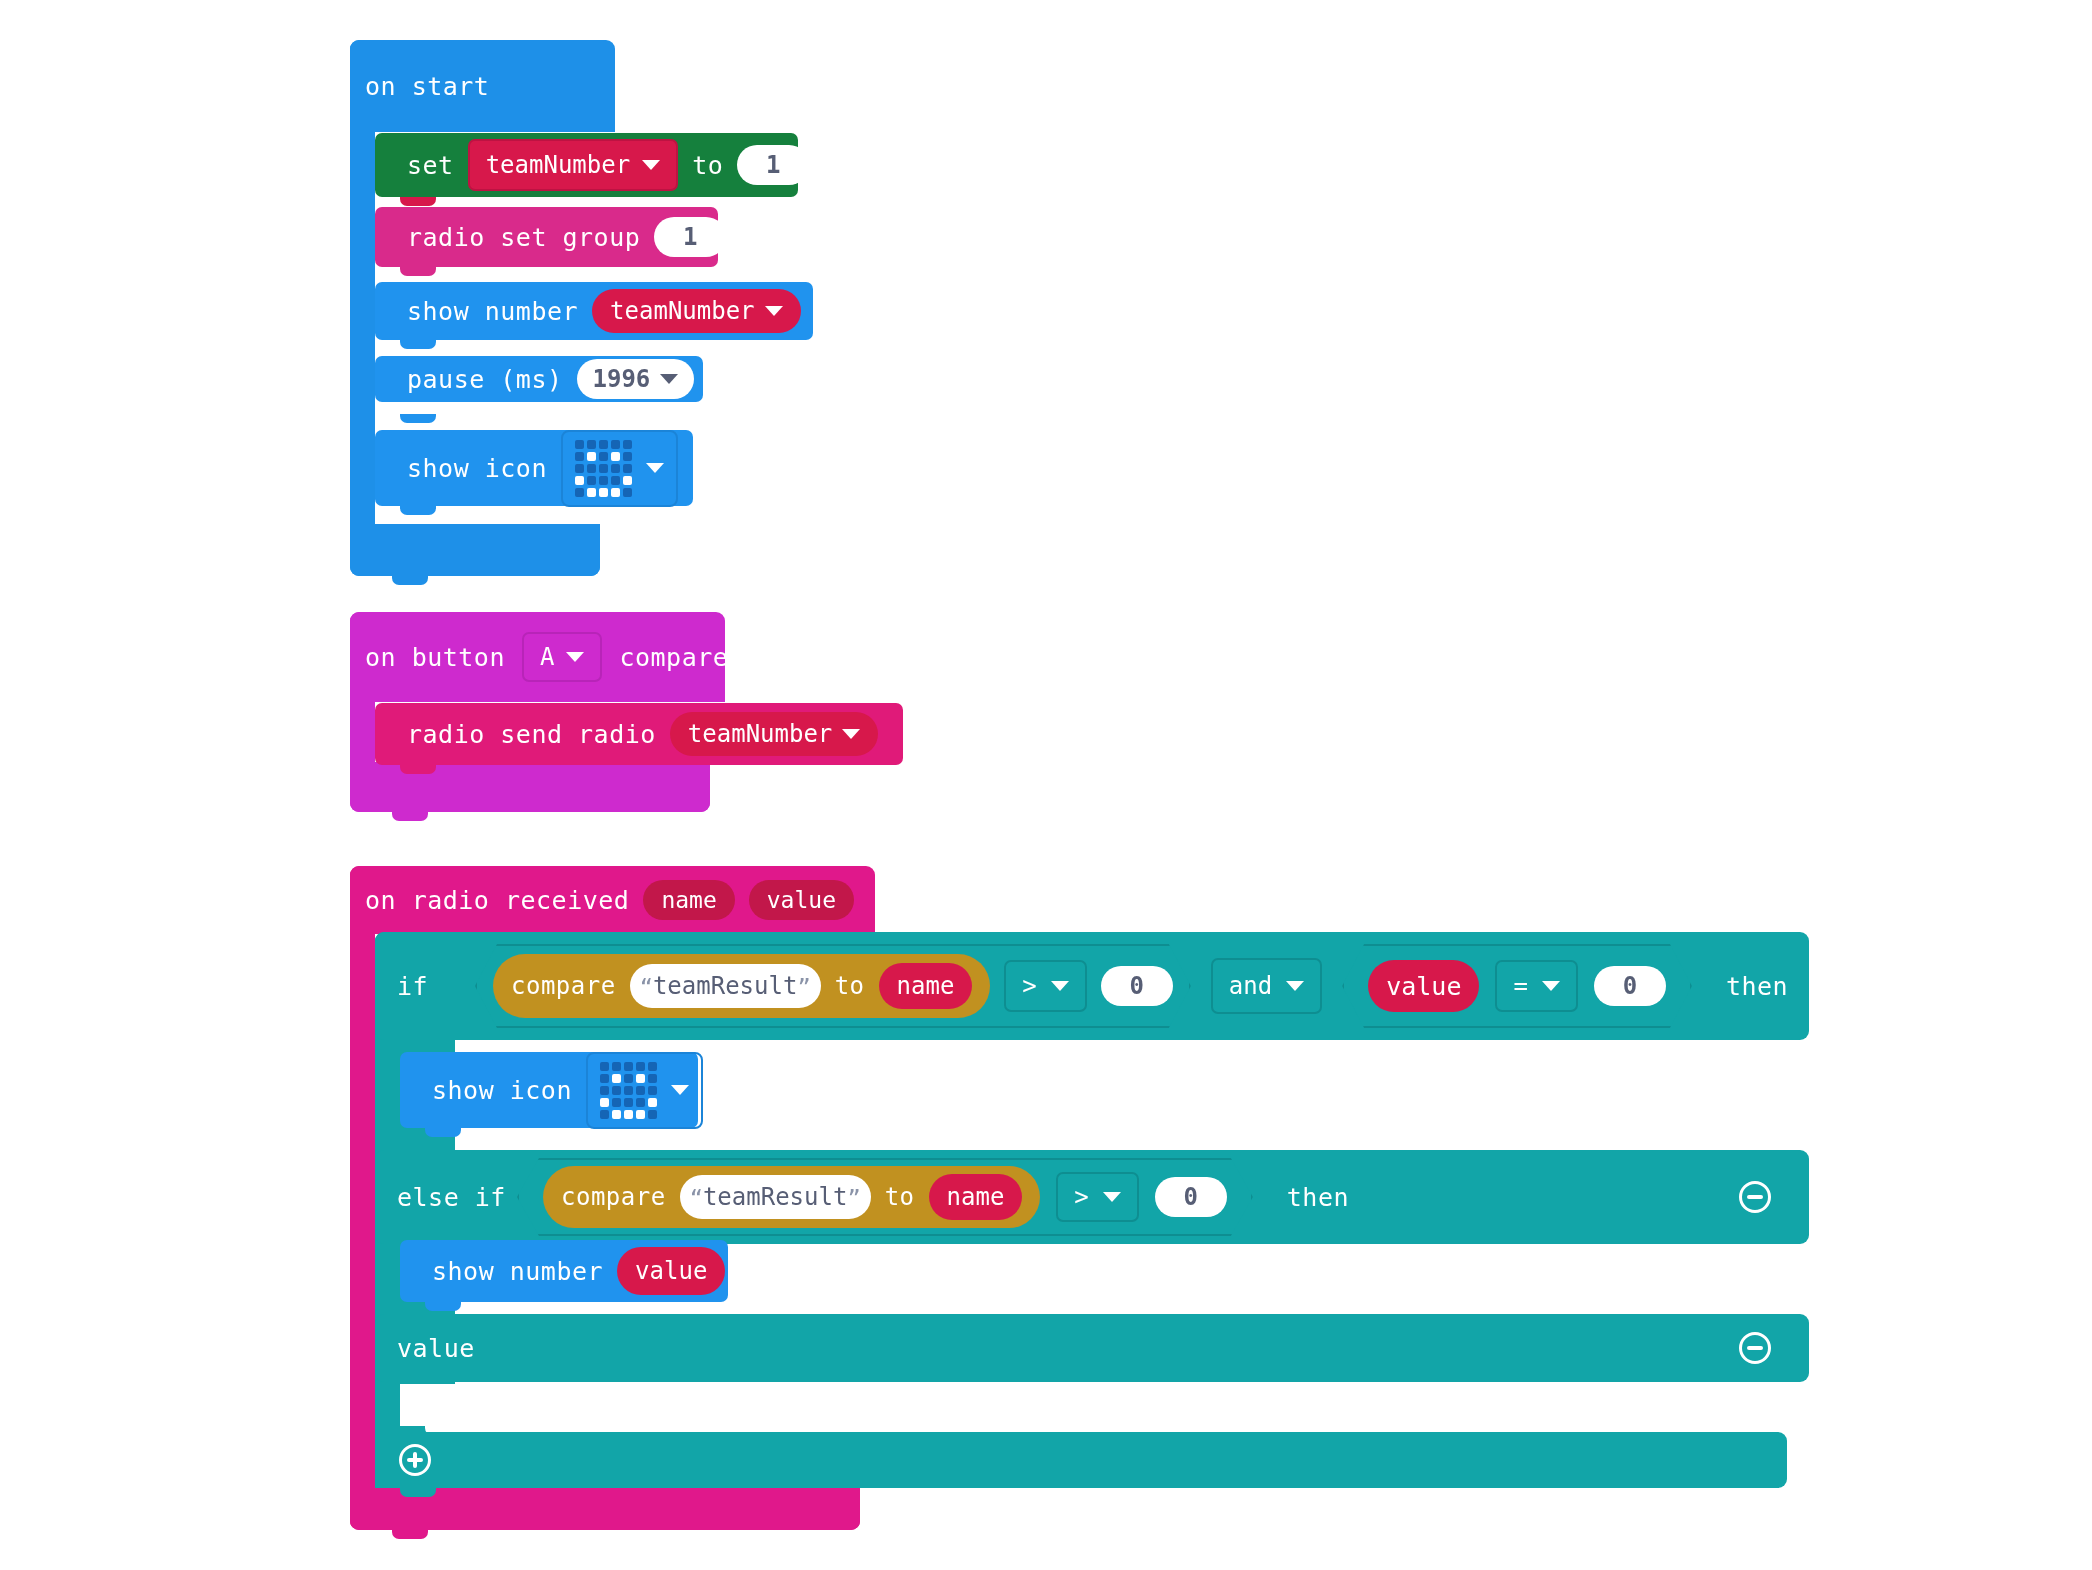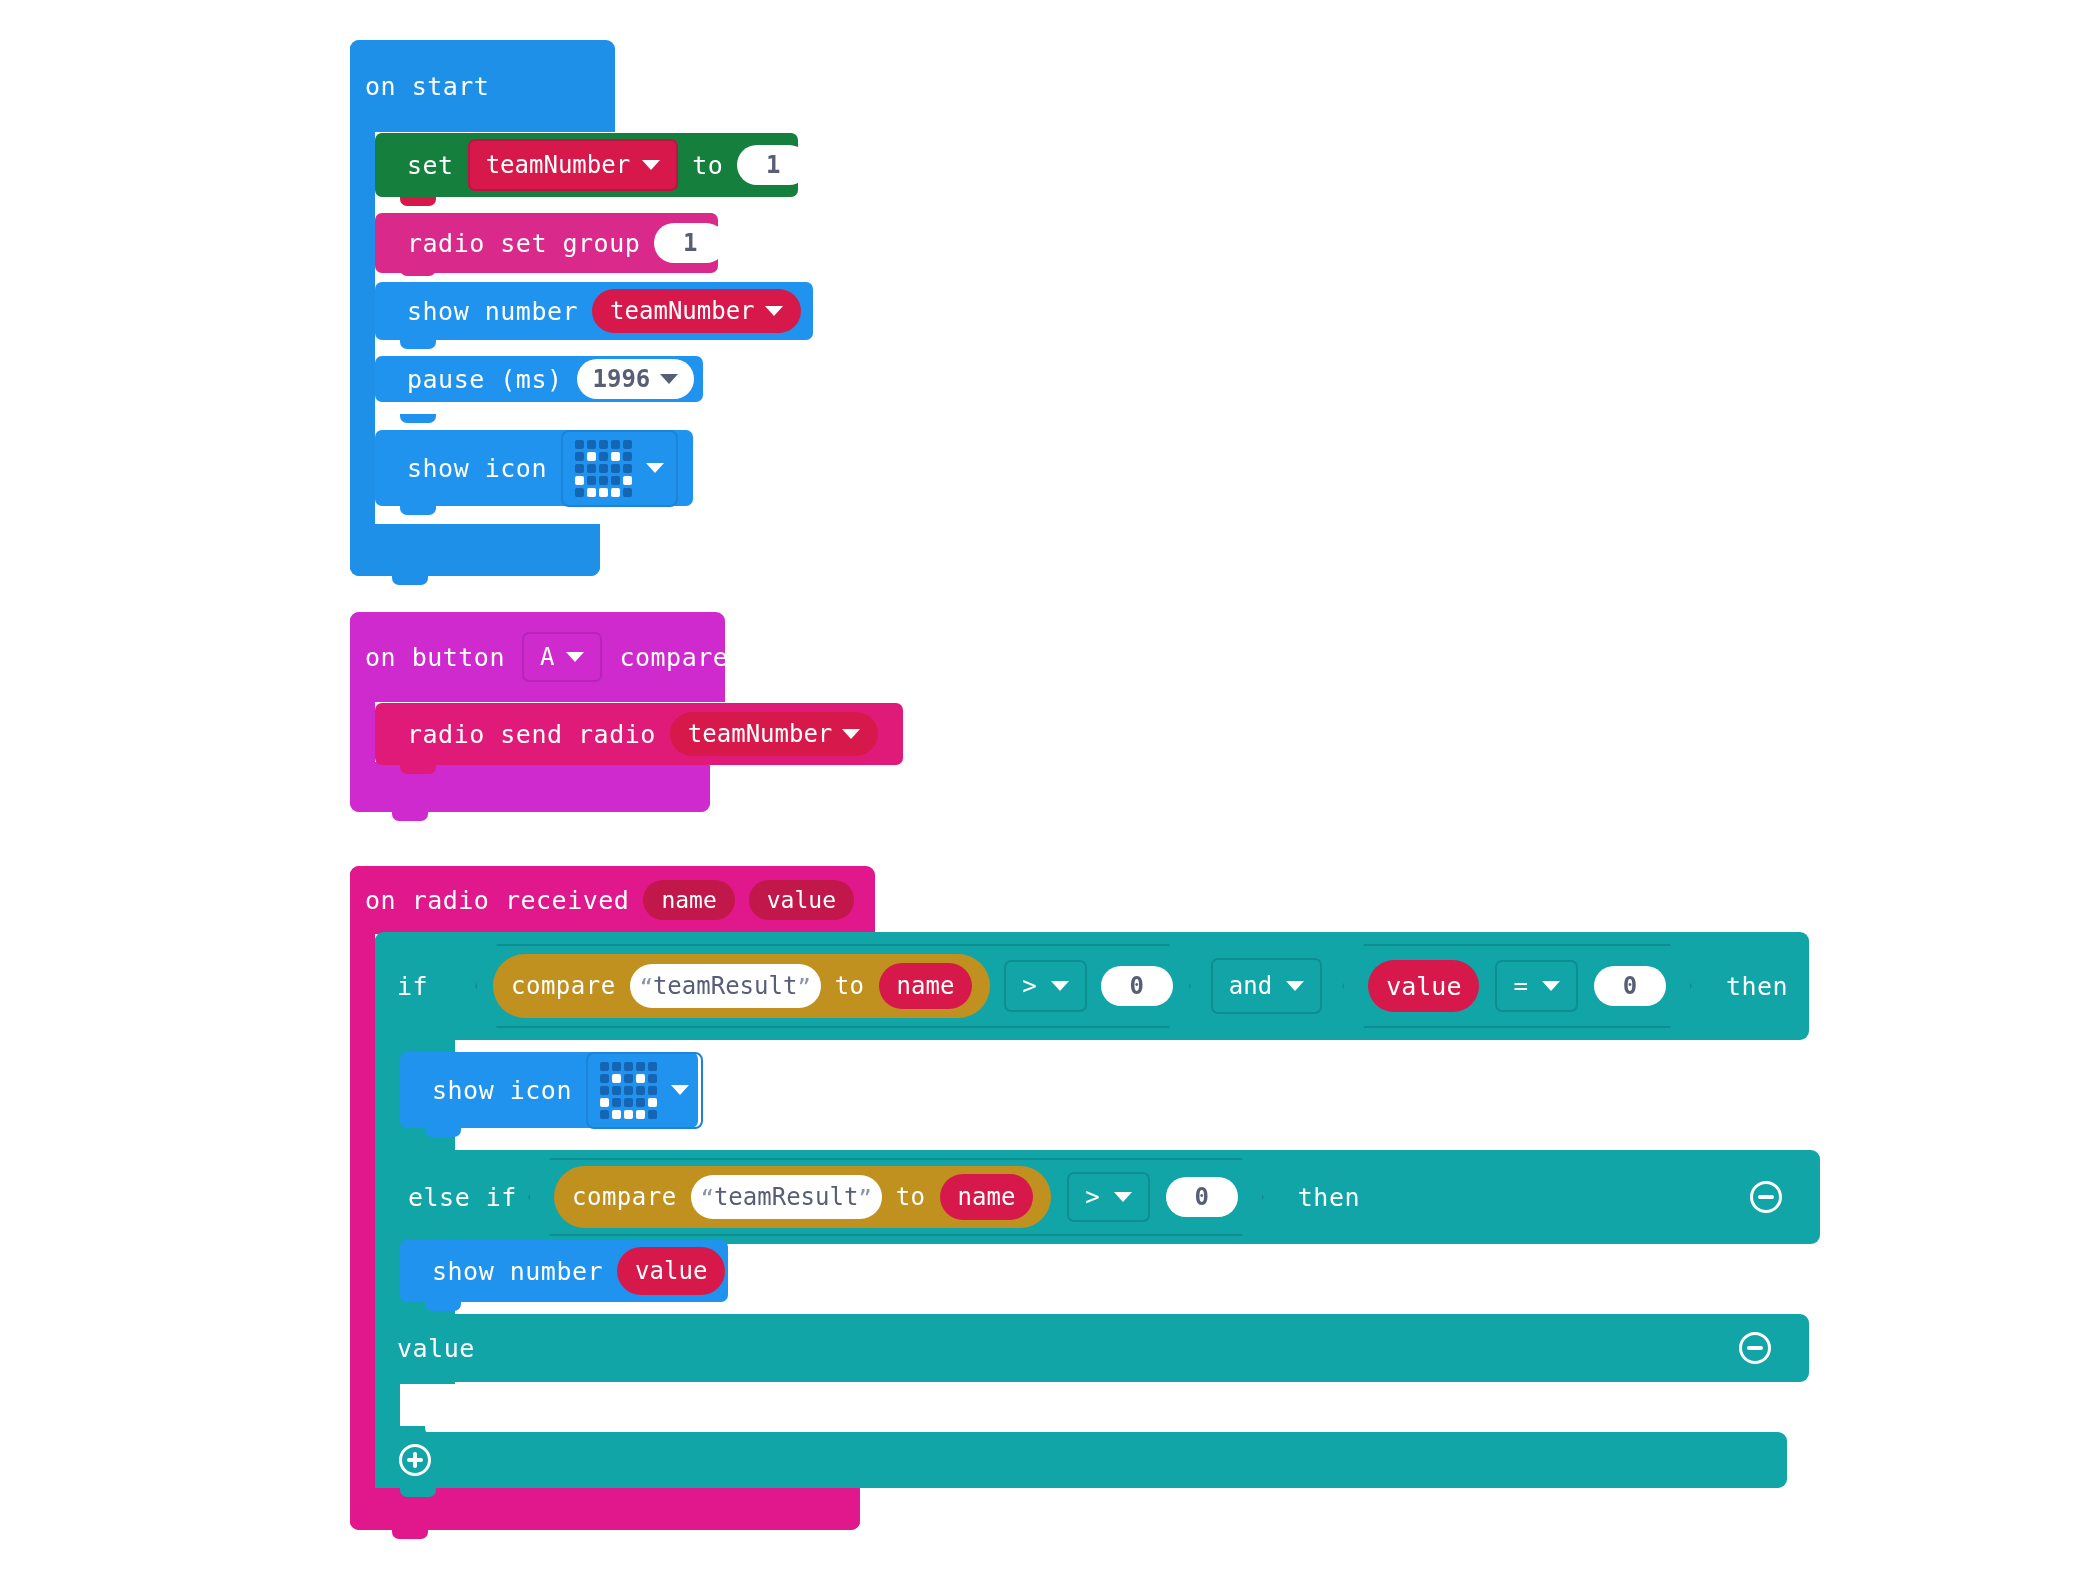--- a/index.html
+++ b/index.html
@@ -173,21 +173,21 @@
     <span class="lbl">set</span>
     <span class="fieldbox" style="border:2px solid #BD1342; background:#D7184B;">
       <span>teamNumber</span>
       <i class="caret"></i>
     </span>
     <span class="lbl">to</span>
     <span class="numfield">1</span>
   </div>
   <div class="notch" style="left:400px; top:197px; background:#D7184B;"></div>
 
-  <div class="stmt" style="left:375px; top:213px; width:325px; height:60px; background:#D92A8B; padding-left:18px;">
+  <div class="stmt" style="left:375px; top:207px; width:325px; height:60px; background:#D92A8B; padding-left:18px;">
     <span class="lbl">radio set group</span>
     <span class="numfield">1</span>
   </div>
   <div class="notch" style="left:400px; top:267px; background:#D92A8B;"></div>
 
   <div class="stmt" style="left:375px; top:282px; width:420px; height:58px; background:#2093EE;">
     <span class="lbl">show number</span>
     <span class="rep var">
       <span>teamNumber</span>
       <i class="caret"></i>
@@ -363,21 +363,21 @@
           <i class="px on"></i>
           <i class="px on"></i>
           <i class="px on"></i>
           <i class="px off"></i>
       </span>
       <i class="caret"></i>
     </span>
   </div>
   <div class="notch" style="left:425px; top:1128px; background:#2093EE;"></div>
 
-  <div style="position:absolute; left:375px; top:1150px; width:1412px; height:94px; background:#12A5A8; border-radius:9px; display:flex; align-items:center; padding-left:33px;">
+  <div style="position:absolute; left:375px; top:1150px; width:1412px; height:94px; background:#12A5A8; border-radius:9px; display:flex; align-items:center; padding-left:22px;">
     <span class="lbl" style="width:120px;">else if</span>
 
     <div style="position:relative; display:flex; align-items:center; height:78px;
                 clip-path: polygon(22px 0, calc(100% - 22px) 0, 100% 50%, calc(100% - 22px) 100%, 22px 100%, 0 50%);
                 background:#12A5A8; box-shadow:inset 0 0 0 2px #0E8E91; gap:16px; padding:0 26px;">
 
       <div style="display:flex; align-items:center; gap:14px; height:62px; background:#C19120; border-radius:999px; padding:0 18px;">
         <span class="lbl" style="font-size:24px;">compare</span>
         <span class="strfield">
           <span class="quote">“</span>

